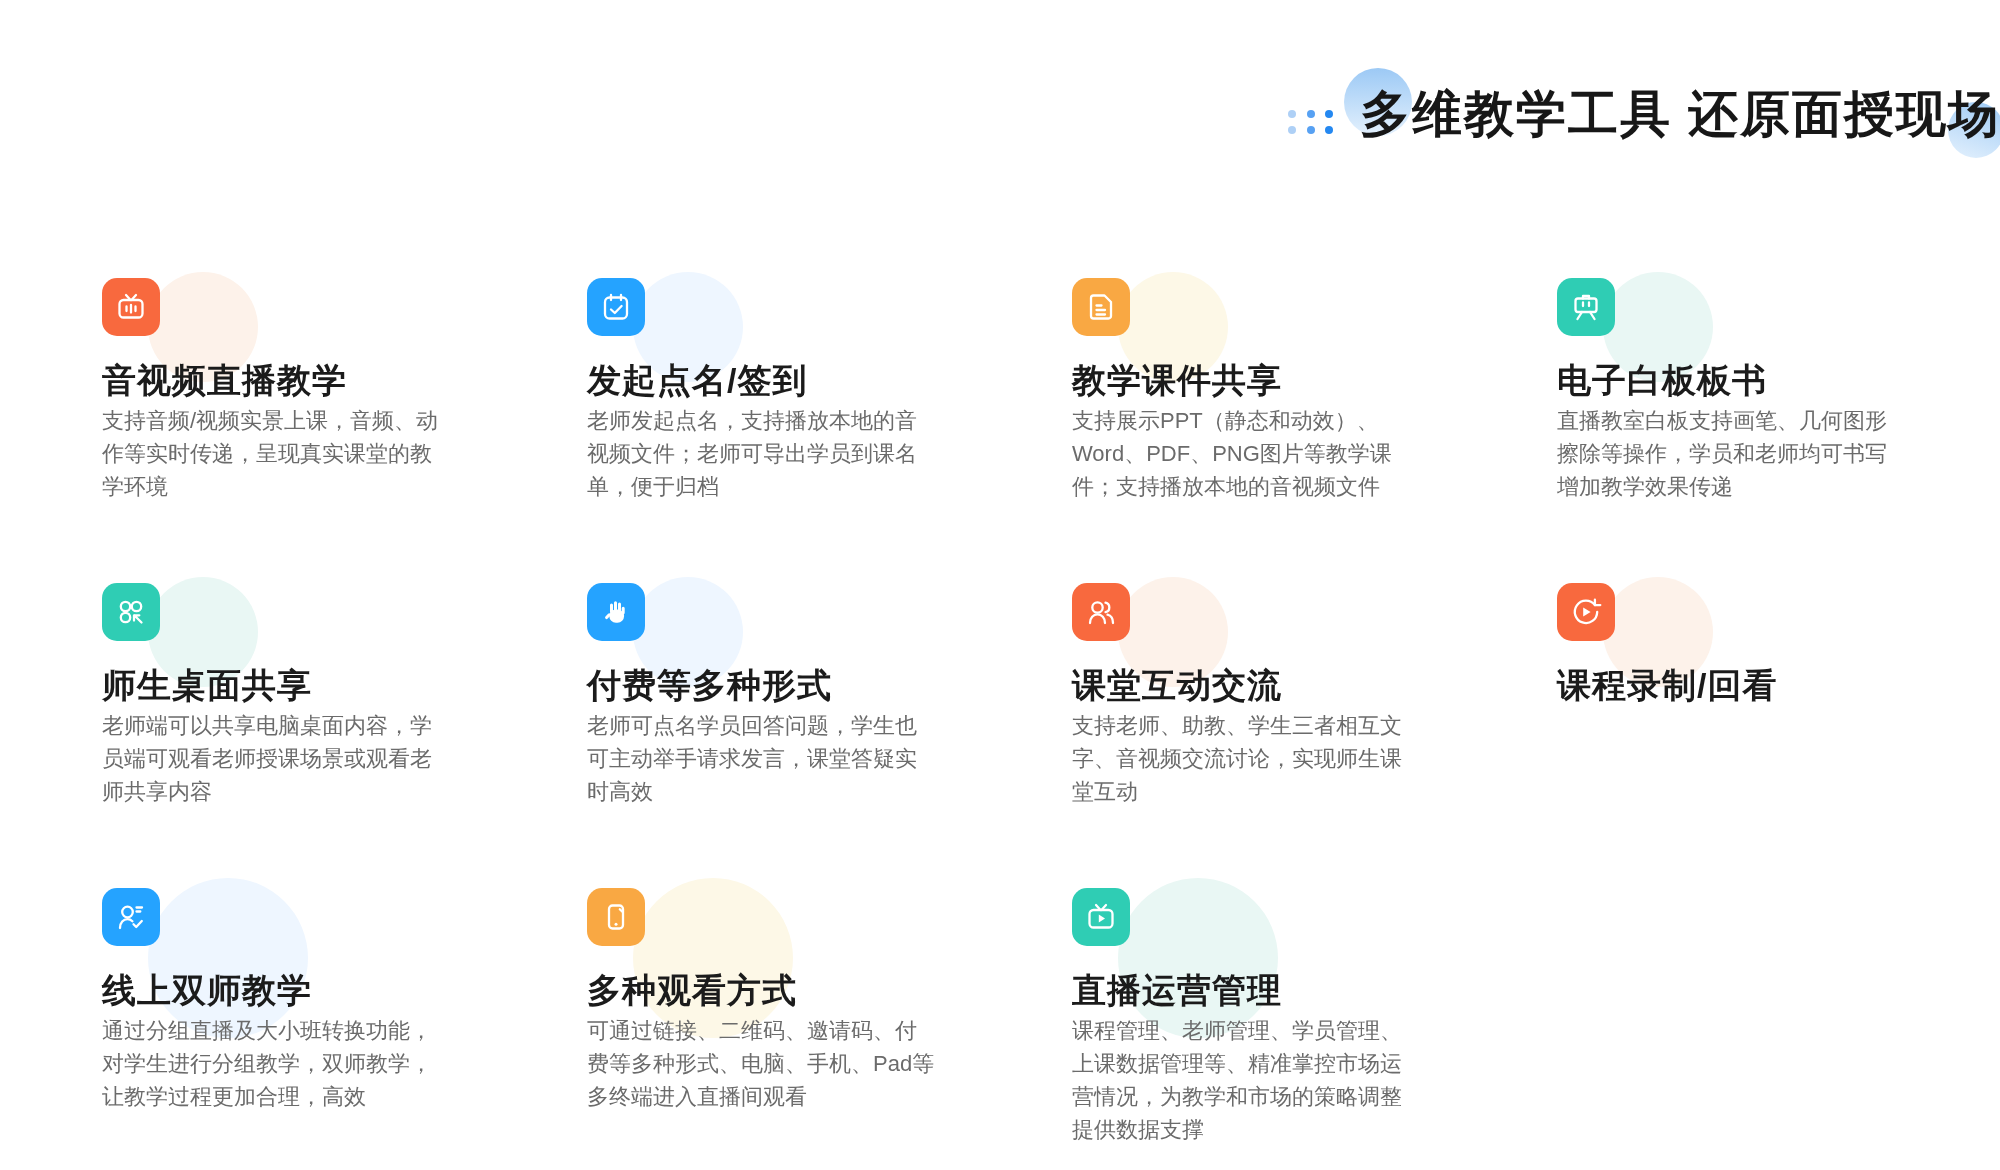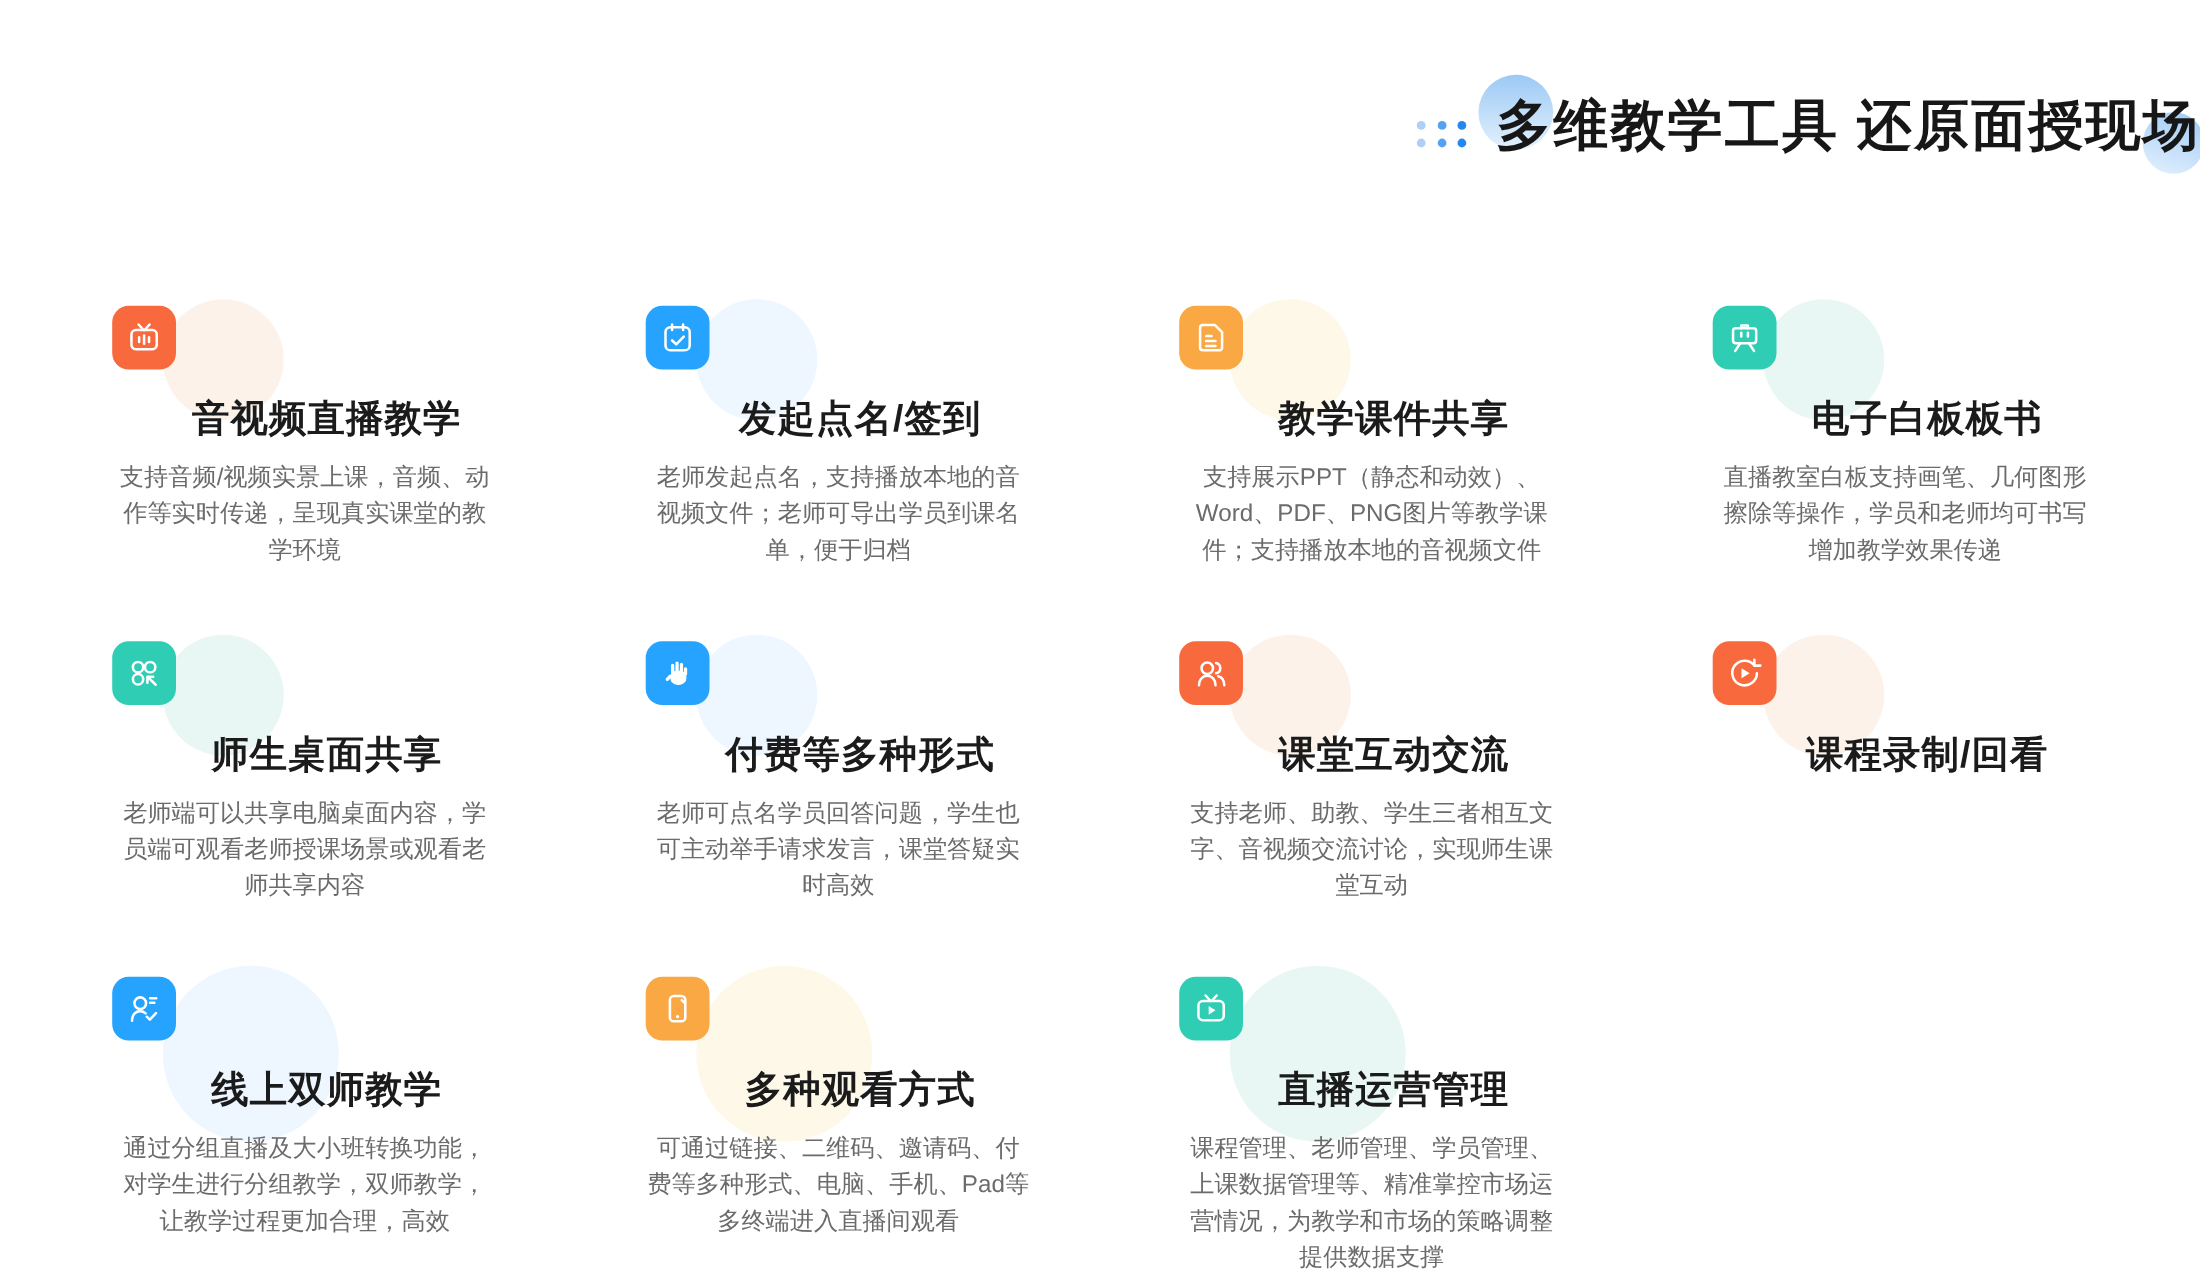--- a/index.html
+++ b/index.html
@@ -26,34 +26,34 @@
   .dots i { width:8px; height:8px; border-radius:50%; display:block; }
   .dots-left  { left:-72px; top:26px; }
   .dots-right { right:-76px; top:16px; }
   .subtitle { margin-top:26px; font-size:26px; color:#6e6e6e; letter-spacing:1px; }
   
   .grid {
     position:absolute; left:102px; top:278px;
     display:grid; grid-template-columns:repeat(4,390px); column-gap:95px;
     grid-auto-rows:305px;
   }
-  .card { position:relative; width:390px;text-align:center; }
+  .card { position:relative; width:390px; }
   .icon-area { position:relative; width:58px; height:58px; }
   .card .halo-card { position:absolute; left:46px; top:-6px; width:110px; height:110px;
     border-radius:50%; z-index:1; }
   .card:nth-child(n+9) .halo-card { width:160px; height:160px; top:-10px; }
   .icon-box {
     position:relative; z-index:2; width:58px; height:58px; border-radius:15px;
     display:flex; align-items:center; justify-content:center;
   }
   .icon-box svg { width:32px; height:32px; stroke:#fff; fill:none;
     stroke-width:2.3; stroke-linecap:round; stroke-linejoin:round; }
   .card h3 { position:relative; z-index:2; margin-top:22px; font-size:34px;
     font-weight:600; color:#1b1b1b; letter-spacing:1px; }
-  .card p { position:relative; z-index:2; margin-top:13px; width:350px;
+  .card p { position:relative; z-index:2; width:350px;
     font-size:22px; line-height:33px; color:#6b6b6b; }
 </style>
 </head>
 <body>
 
 <div class="page">
 
   <div class="header">
     <div class="title-wrap">
       <span class="dots dots-left">

